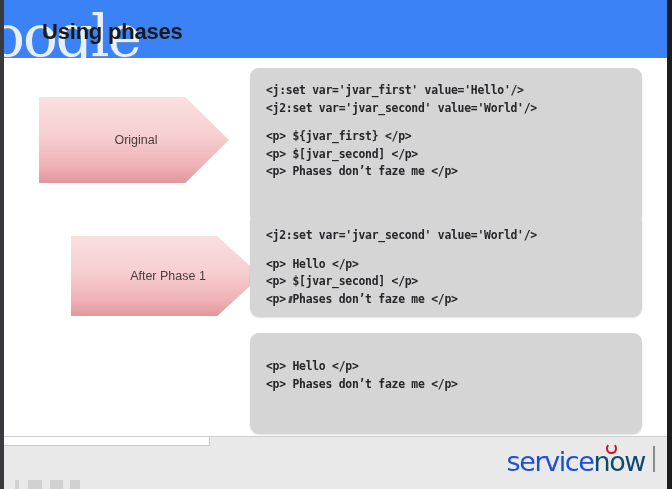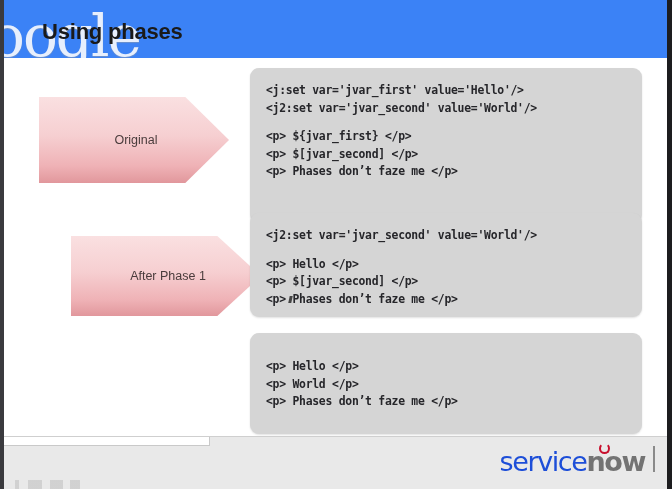--- a/index.html
+++ b/index.html
@@ -147,22 +147,22 @@
     top: 8px;
     display: flex;
     align-items: baseline;
     font-size: 27px;
     letter-spacing: -1.4px;
     font-family: "DejaVu Sans", sans-serif;
     white-space: nowrap;
   }
   #logo-service { color: #1d4ed8; font-weight: normal; }
   #logo-now {
-    color: #737373;
-    font-weight: bold;
+    color: #0c4a6e;
+    font-weight: normal;
     position: relative;
   }
   #logo-now-ring {
     position: absolute;
     left: 13px;
     top: -3px;
     width: 11px;
     height: 11px;
     border: 2.5px solid #c8102e;
     border-top-color: transparent;
@@ -206,21 +206,21 @@
 
     <div class="phase-arrow" id="phase-arrow-0">
       <span>Original</span>
     </div>
     <div class="phase-arrow" id="phase-arrow-1">
       <span>After Phase 1</span>
     </div>
 
     <div class="code-block" id="code-block-0"><div class="code-line">&lt;j:set var='jvar_first' value='Hello'/&gt;</div><div class="code-line">&lt;j2:set var='jvar_second' value='World'/&gt;</div><div class="code-line blank">&nbsp;</div><div class="code-line">&lt;p&gt; ${jvar_first} &lt;/p&gt;</div><div class="code-line">&lt;p&gt; $[jvar_second] &lt;/p&gt;</div><div class="code-line">&lt;p&gt; Phases don’t faze me &lt;/p&gt;</div></div>
     <div class="code-block" id="code-block-1"><div class="code-line">&lt;j2:set var='jvar_second' value='World'/&gt;</div><div class="code-line blank">&nbsp;</div><div class="code-line">&lt;p&gt; Hello &lt;/p&gt;</div><div class="code-line">&lt;p&gt; $[jvar_second] &lt;/p&gt;</div><div class="code-line">&lt;p&gt; Phases don’t faze me &lt;/p&gt;</div></div>
-    <div class="code-block" id="code-block-2"><div class="code-line blank">&nbsp;</div><div class="code-line">&lt;p&gt; Hello &lt;/p&gt;</div><div class="code-line">&lt;p&gt; World &lt;/p&gt;</div><div class="code-line">&lt;p&gt; Phases don’t faze me &lt;/p&gt;</div></div>
+    <div class="code-block" id="code-block-2"><div class="code-line blank">&nbsp;</div><div class="code-line">&lt;p&gt; Hello &lt;/p&gt;</div><div class="code-line">&lt;p&gt; Phases don’t faze me &lt;/p&gt;</div></div>
 
     <div id="mouse-cursor"></div>
   </div>
 
   <div id="footer-band">
     <div id="footer-notch"></div>
     <div id="servicenow-logo">
       <span id="logo-service">service</span>
       <span id="logo-now">
         <span>now</span>

